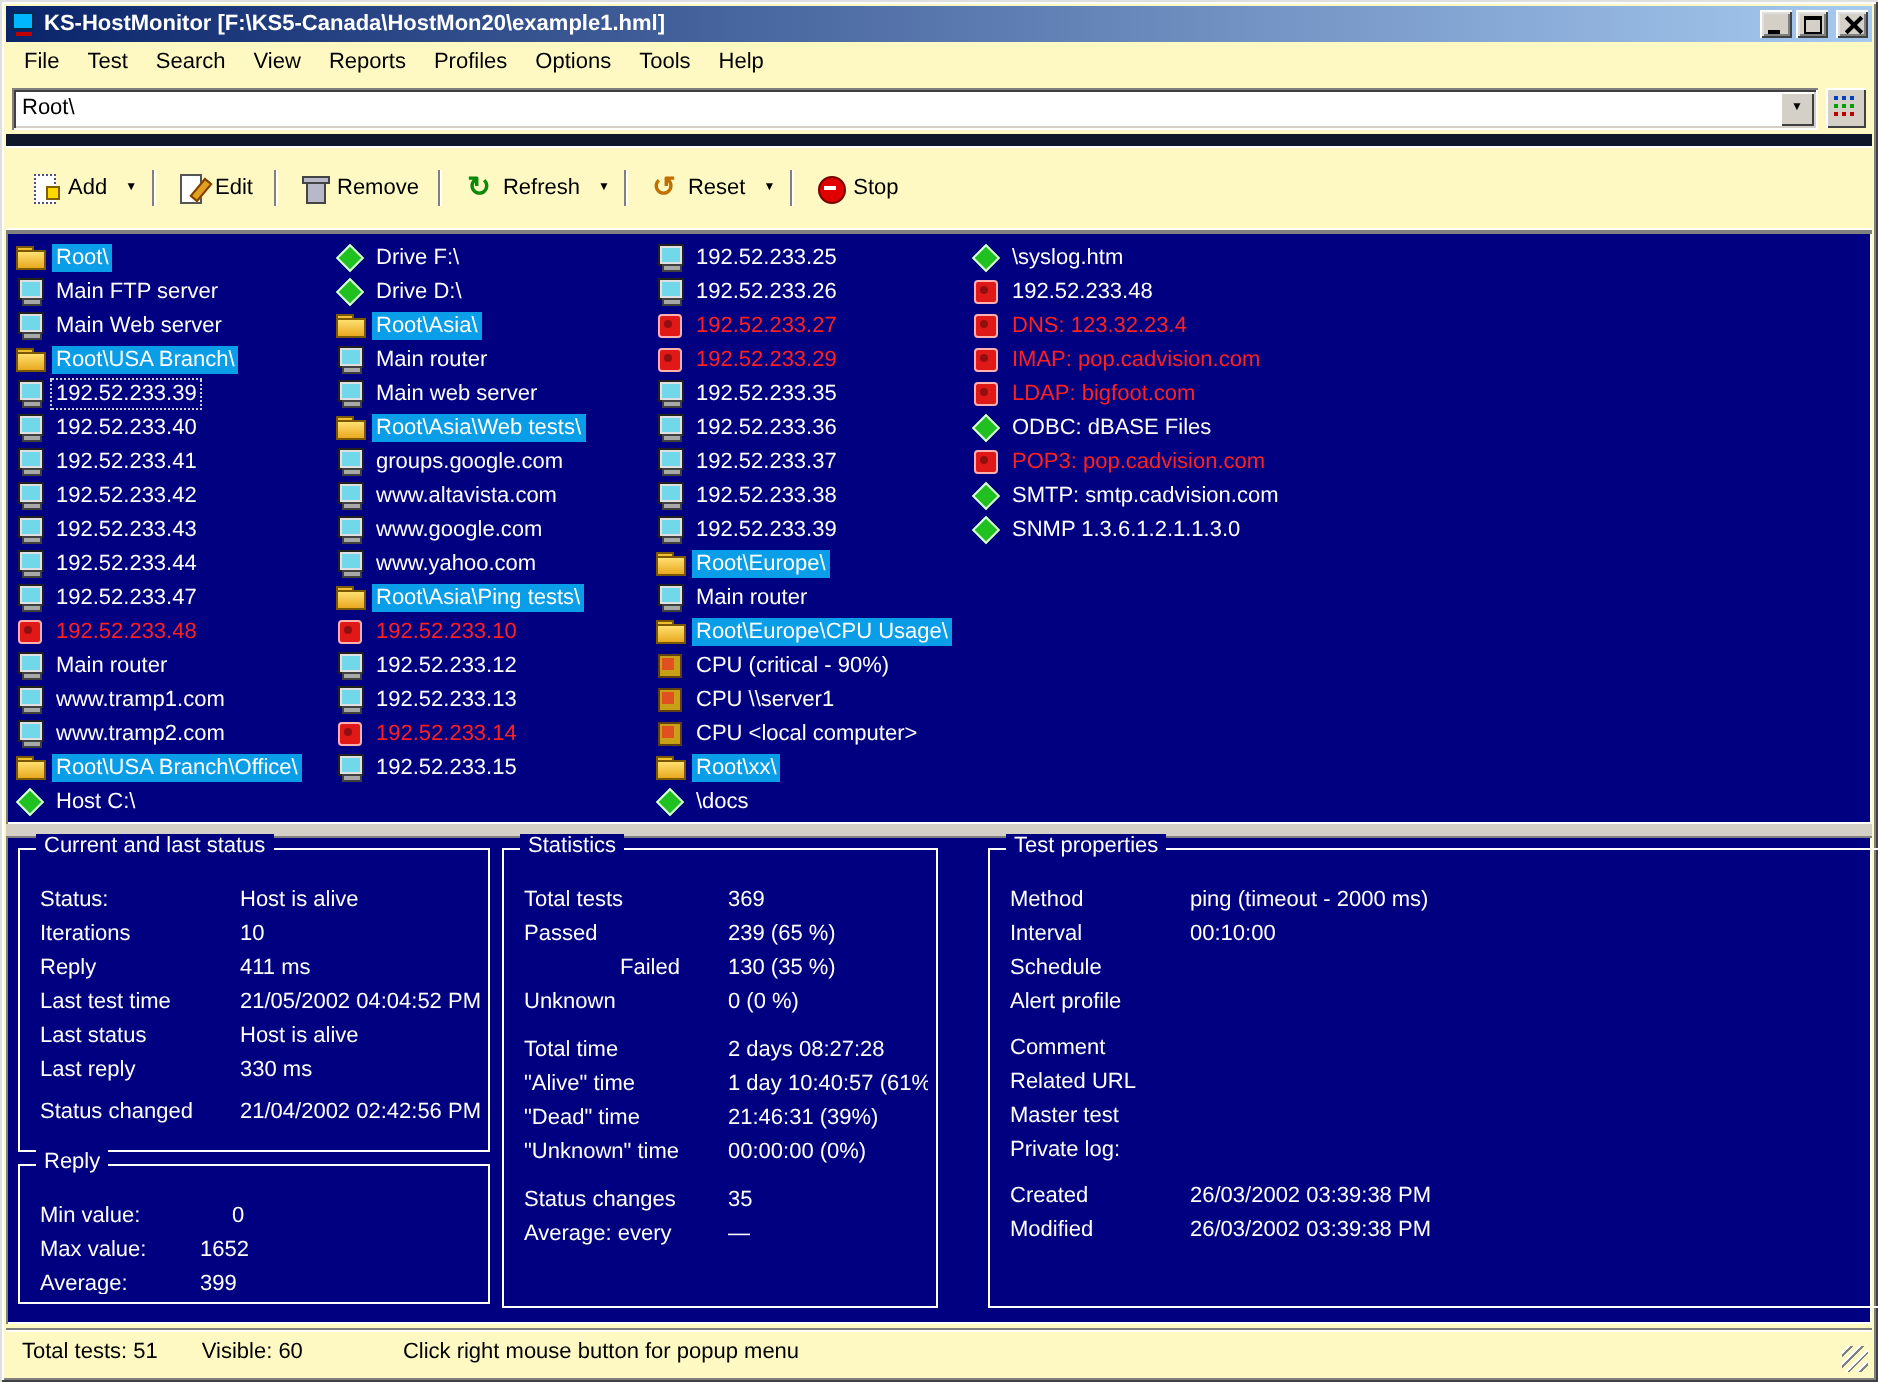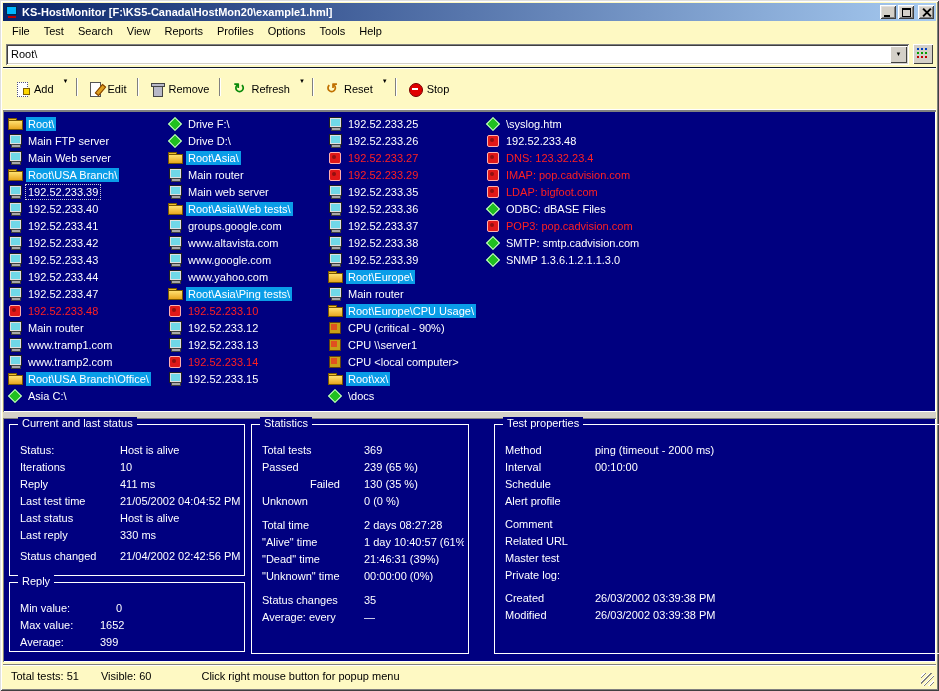--- a/index.html
+++ b/index.html
@@ -36,22 +36,22 @@
   .combo-input { flex:1; min-width:0; border:none; outline:none; background:transparent; font-size:11px; padding:0 5px; height:100%; }
   .combo-btn { width:17px; height:17px; margin-right:2px; background:#d4d0c8; flex:none;
     box-shadow:inset 1px 1px 0 #fff, inset -1px -1px 0 #404040; display:flex; align-items:center; justify-content:center; }
   .dd-glyph { font-size:6px; color:#000; }
   .grid-btn { width:20px; height:20px; background:#d4d0c8; position:relative; flex:none;
     box-shadow:inset 1px 1px 0 #fff, inset -1px -1px 0 #404040; }
   .grid-icon { position:absolute; left:4px; top:4px; width:2px; height:2px; background:#0040c0;
     box-shadow:4px 0 0 #0040c0, 8px 0 0 #0040c0, 0 4px 0 #00a000, 4px 4px 0 #00a000, 8px 4px 0 #00a000, 0 8px 0 #c00000, 4px 8px 0 #c00000, 8px 8px 0 #c00000; }
 
   
-  .toolbar { flex:0 0 26px; border-top:1px solid #0f172a; border-bottom:1px solid #808080;
-    box-shadow:inset 0 1px 0 #fff, inset 0 -1px 0 #fff; display:flex; align-items:flex-start; padding:10px 5px; }
+  .toolbar { flex:0 0 26px; border-top:6px solid #0f172a; border-bottom:1px solid #808080;
+    box-shadow:inset 0 1px 0 #fff, inset 0 -1px 0 #fff; display:flex; align-items:center; padding:10px 5px; }
   .tbtn { display:flex; align-items:center; gap:4px; padding:2px 6px; height:22px; }
   .tbl { font-size:11px; color:#000; }
   .tdd { font-size:6px; padding:0 3px; color:#000; }
   .tsep { width:2px; height:18px; margin:0 4px; box-shadow:inset 1px 0 0 #808080, inset -1px 0 0 #fff; }
   .ticon { width:16px; height:16px; position:relative; display:inline-block; font-size:14px; line-height:15px; text-align:center; flex:none; }
   .ticon.add::before { content:""; position:absolute; left:3px; top:1px; width:9px; height:13px; background:#fff; border:1px dotted #505080; }
   .ticon.add::after { content:""; position:absolute; right:0; bottom:2px; width:5px; height:5px; background:#ffd800; border:1px solid #806000; }
   .ticon.edit::before { content:""; position:absolute; left:2px; top:1px; width:9px; height:13px; background:#fff; border:1px solid #555; }
   .ticon.edit::after { content:""; position:absolute; right:1px; bottom:1px; width:3px; height:10px; background:#e0a020; border:1px solid #804000; transform:rotate(40deg); }
   .ticon.remove::before { content:""; position:absolute; left:4px; top:5px; width:8px; height:9px; background:#b8b8c8; border:1px solid #444; }
@@ -244,21 +244,21 @@
         <div class="trow">
           <span class="nicon computer"></span>
           <span class="tlab normal">www.tramp2.com</span>
         </div>
         <div class="trow">
           <span class="nicon folder"></span>
           <span class="tlab folder">Root\USA Branch\Office\</span>
         </div>
         <div class="trow">
           <span class="nicon drive"></span>
-          <span class="tlab normal">Asia C:\</span>
+          <span class="tlab normal">Host C:\</span>
         </div>
       </div>
       <div class="tcol">
         <div class="trow">
           <span class="nicon drive"></span>
           <span class="tlab normal">Drive F:\</span>
         </div>
         <div class="trow">
           <span class="nicon drive"></span>
           <span class="tlab normal">Drive D:\</span>

